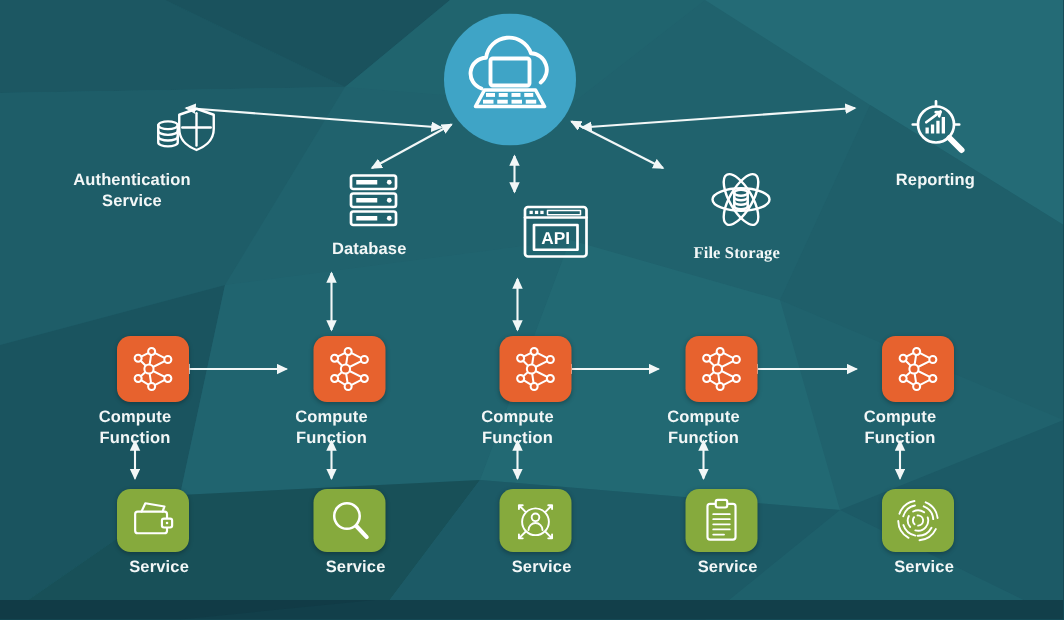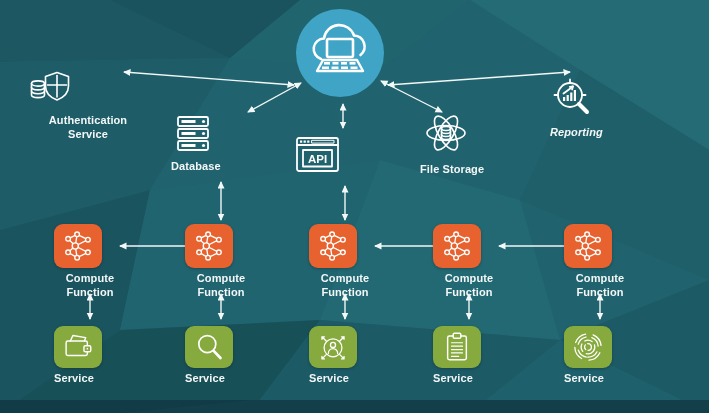--- a/index.html
+++ b/index.html
@@ -4,21 +4,21 @@
 <style>
   html,body{margin:0;padding:0;background:#0c333c;}
   .stage{
     position:relative;width:709px;height:413px;overflow:hidden;
     font-family:"Liberation Sans",sans-serif;
     background:var(--bg-base,#20626d);
   }
   .stage svg.bg{position:absolute;left:0;top:0;}
   .stage svg.arrows{position:absolute;left:0;top:0;pointer-events:none;}
   .arrow{stroke:#f2f7f7;stroke-width:1.4;}
-  .node{position:absolute;display:flex;flex-direction:column;align-items:flex-start;}
+  .node{position:absolute;display:flex;flex-direction:column;align-items:flex-end;}
   .nlabel{
     margin-top:4px;color:#f3f7f7;font-size:11px;font-weight:600;
     line-height:1.25;text-align:center;letter-spacing:.1px;
   }
   .cloud-wrap{position:absolute;left:296px;top:9px;width:88px;height:88px;}
   .box{
     width:48px;display:flex;align-items:center;justify-content:center;
     border-radius:9px;box-shadow:0 1px 3px rgba(0,0,0,.25);
   }
   .box.orange{height:44px;background:var(--orange,#e7622e);}
@@ -137,37 +137,37 @@
           <circle cx="32.5" cy="9.5" r="1.6"></circle>
         <rect x="10.5" y="20" width="14" height="3"></rect>
           <circle cx="32.5" cy="21.5" r="1.6"></circle>
         <rect x="10.5" y="32" width="14" height="3"></rect>
           <circle cx="32.5" cy="33.5" r="1.6"></circle>
       </g>
     </svg>
     <div class="nlabel">Database</div>
   </div>
 
-  <div class="node" style="left:420px;top:107px;width:100px;">
+  <div class="node" style="left:420px;top:107px;width:100px;font-family:Liberation Serif, serif;">
     <svg width="52" height="52" viewBox="0 0 52 52">
       <g class="icon-stroke" stroke-width="1.6">
         <ellipse cx="26" cy="26" rx="19" ry="7.5"></ellipse>
         <ellipse cx="26" cy="26" rx="19" ry="7.5" transform="rotate(60 26 26)"></ellipse>
         <ellipse cx="26" cy="26" rx="19" ry="7.5" transform="rotate(120 26 26)"></ellipse>
         <ellipse cx="26" cy="21.5" rx="4.5" ry="2"></ellipse>
         <path d="M21.5 21.5 V30.5 M30.5 21.5 V30.5"></path>
         <path d="M21.5 24.5 a4.5 2 0 0 0 9 0"></path>
         <path d="M21.5 27.5 a4.5 2 0 0 0 9 0"></path>
         <path d="M21.5 30.5 a4.5 2 0 0 0 9 0"></path>
       </g>
     </svg>
     <div class="nlabel">File Storage</div>
   </div>
 
-  <div class="node" style="left:550px;top:76px;width:100px;font-style:italic;">
+  <div class="node" style="left:550px;top:64px;width:100px;">
     <svg width="46" height="46" viewBox="0 0 46 46">
       <g class="icon-stroke" stroke-width="1.8">
         <circle cx="20" cy="19" r="12"></circle>
         <path d="M20 3.5 V6.2 M4.5 19 H7.2 M32.8 19 H35.5"></path>
         <path d="M13.5 17.5 L23 10.5"></path>
         <path d="M23 10.5 l-3.2 .3 M23 10.5 l-.9 3"></path>
         <path d="M29 28 L37 36" stroke-width="4"></path>
       </g>
       <g fill="#fff">
         <rect x="13" y="21" width="2.2" height="4"></rect>

